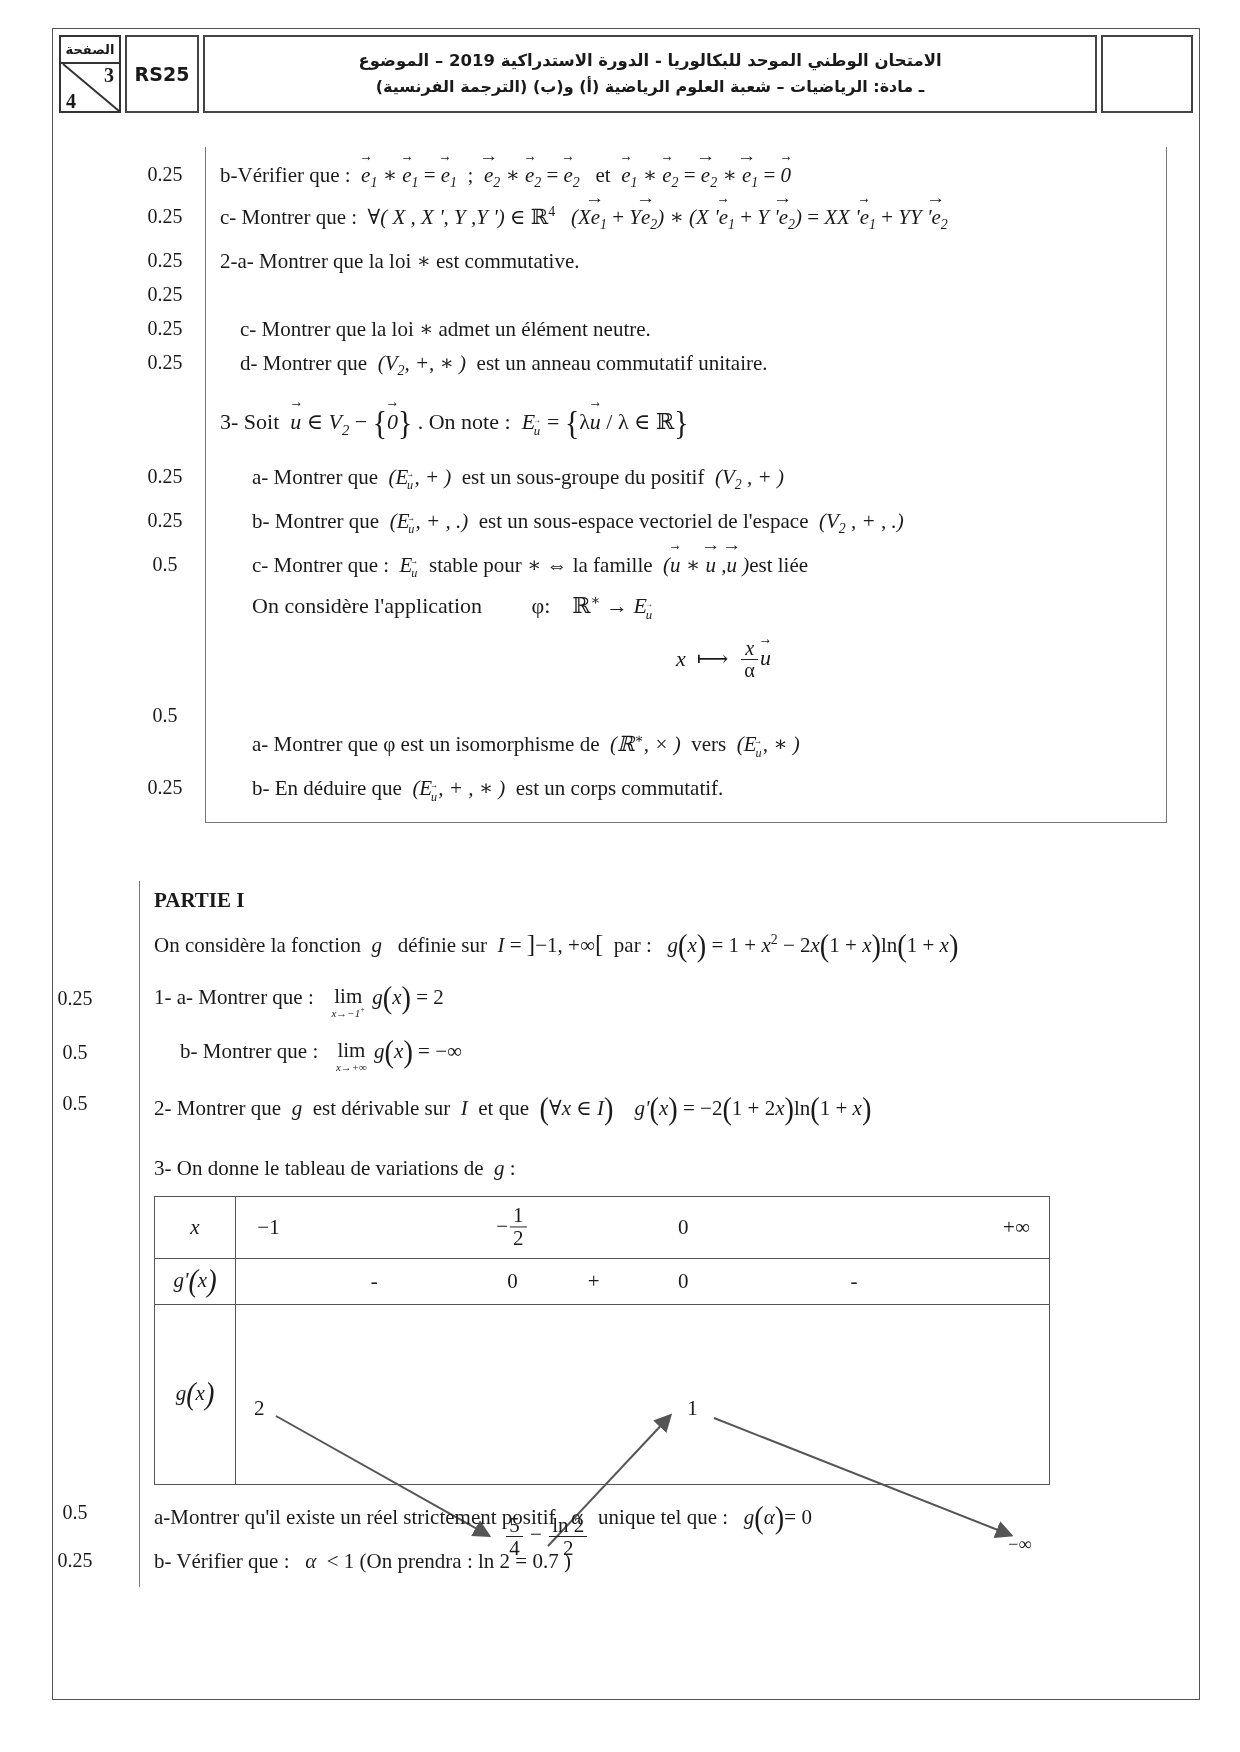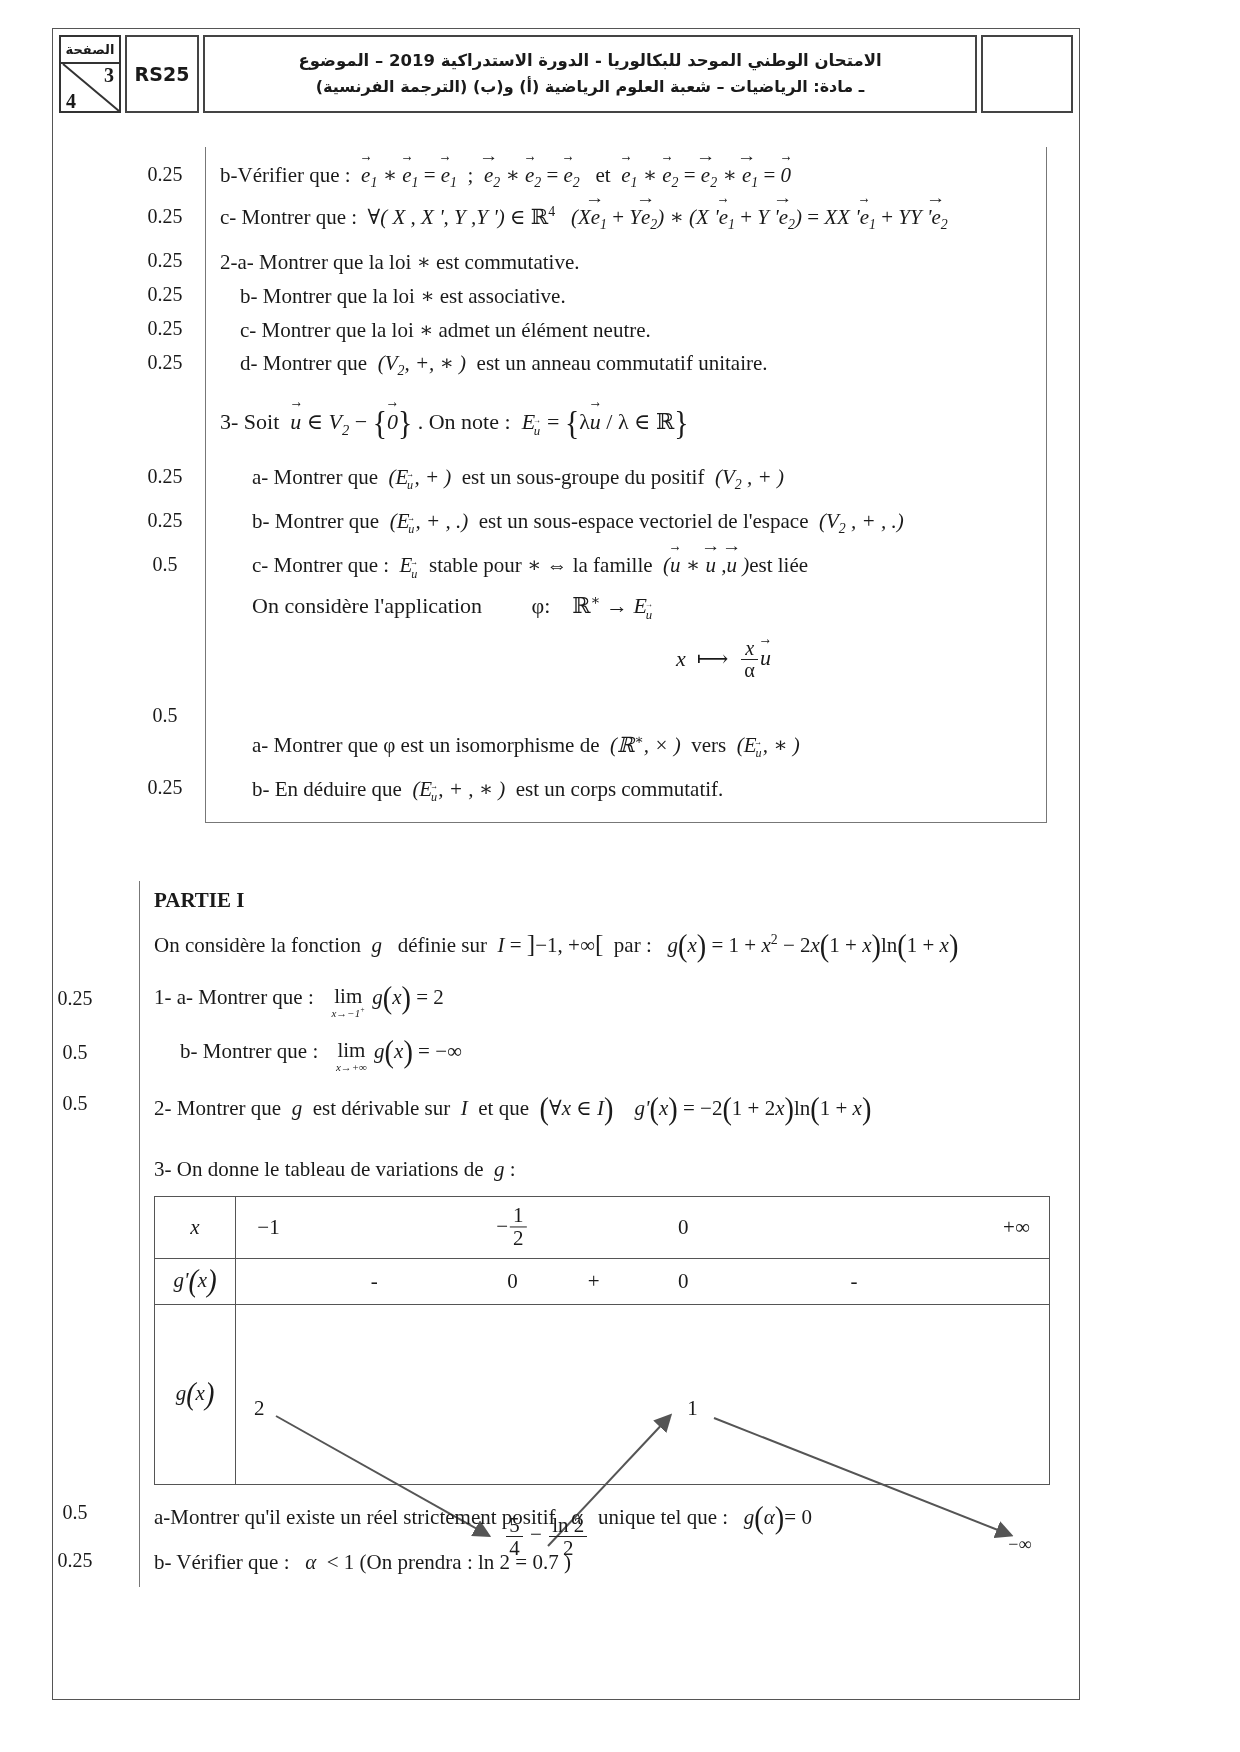--- a/index.html
+++ b/index.html
@@ -13,21 +13,21 @@
     font-family: "Liberation Serif", "DejaVu Serif", serif;
     color: #1a1a1a;
     position: relative;
     overflow: hidden;
   }
 
   .page {
     position: absolute;
     left: 52px;
     top: 28px;
-    width: 1028px;
+    width: 1148px;
     height: 1672px;
     border: 1.5px solid #555;
     box-sizing: border-box;
     background: #fff;
   }
 
   
   .header {
     position: absolute;
     left: 6px;
@@ -124,21 +124,21 @@
   .ex-rule-box {
     border-left: 1.5px solid #777;
     border-bottom: 1.5px solid #777;
     border-right: 1.5px solid #777;
     border-top: none;
   }
 
   .qrow {
     position: relative;
     display: flex;
-    align-items: center;
+    align-items: flex-start;
     min-height: 30px;
   }
   .pts {
     position: absolute;
     left: -72px;
     top: 2px;
     width: 62px;
     text-align: center;
     font-size: 20px;
     font-family: "Liberation Serif", serif;
@@ -322,21 +322,20 @@
       </span>
     </div>
 
     <div class="qrow" style="margin-top:12px;">
       <span class="pts">0.25</span>
       <span class="qtext">2-a- Montrer que la loi ∗ est commutative.</span>
     </div>
 
     <div class="qrow" style="margin-top:4px;">
       <span class="pts">0.25</span>
-      <span class="qtext" style="padding-left:34px;">b- Montrer que la loi ∗  est associative.</span>
     </div>
 
     <div class="qrow" style="margin-top:4px;">
       <span class="pts">0.25</span>
       <span class="qtext" style="padding-left:34px;">c- Montrer que la loi ∗  admet un élément neutre.</span>
     </div>
 
     <div class="qrow" style="margin-top:4px;">
       <span class="pts">0.25</span>
       <span class="qtext" style="padding-left:34px;">

